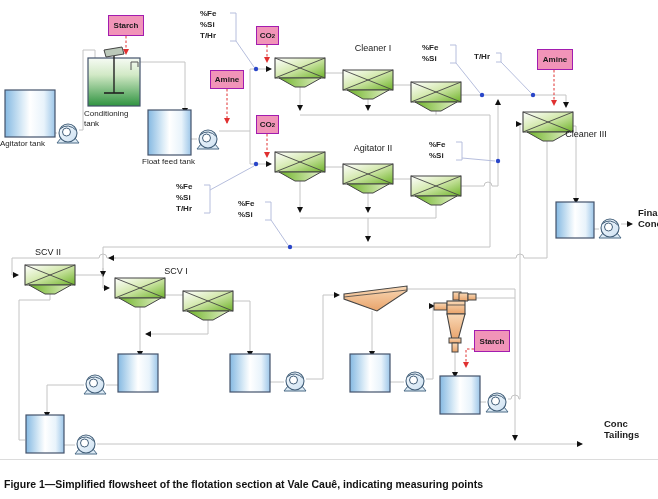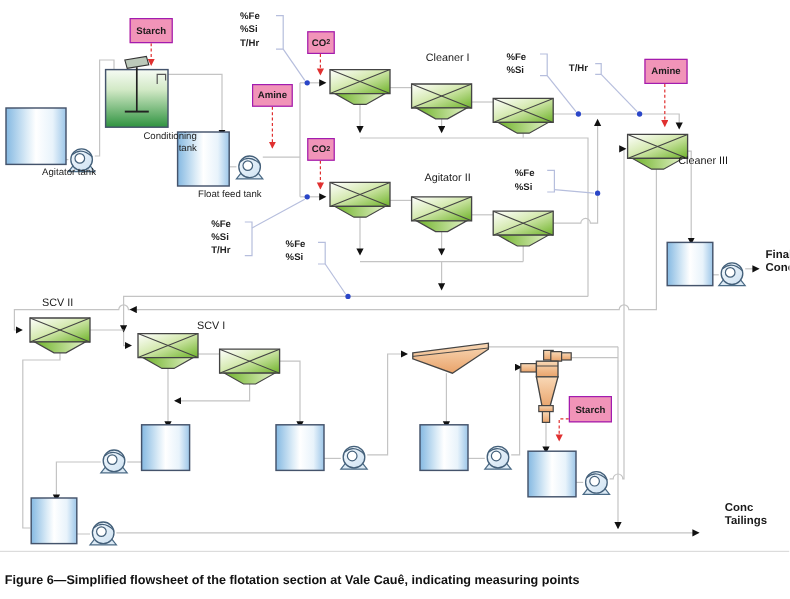--- a/index.html
+++ b/index.html
@@ -1,20 +1,20 @@
 <!DOCTYPE html>
 <html><head>
 <meta charset="utf-8">
 <style>
   html,body{margin:0;padding:0;background:#fff;}
   #fig{position:relative;width:658px;height:499px;background:#ffffff;overflow:hidden;
        font-family:"Liberation Sans", sans-serif;}
   .lbl{position:absolute;color:#1a1a1a;}
   .unit{font-weight:normal;font-size:9px;text-align:center;}
-  .tanklbl{font-size:8px;text-align:right;line-height:10px;color:#222;padding-left:20px;}
+  .tanklbl{font-size:8px;text-align:left;line-height:10px;color:#222;}
   .meas{font-weight:bold;font-size:8px;line-height:11px;color:#222;}
   .stream{font-weight:bold;font-size:9.5px;padding-left:36px;}
   .reagent{position:absolute;background:#f194b8;border:1px solid #a21caf;
            color:#1a1a1a;font-weight:bold;font-size:8px;display:flex;
            align-items:center;justify-content:center;box-sizing:border-box;}
   .reagent sub{font-size:6px;}
   .caption{position:absolute;left:4px;top:478px;width:650px;font-weight:bold;
            font-size:10.5px;color:#111;}
   .rule{position:absolute;left:0;top:459px;width:658px;height:1px;background:#dcdcdc;}
   svg{position:absolute;left:0;top:0;}
@@ -288,15 +288,15 @@
   <div>%Fe</div>
   <div>%Si</div>
   <div>T/Hr</div>
 </div>
 <div class="lbl meas" style="left:238px;top:198px;">
   <div>%Fe</div>
   <div>%Si</div>
 </div>
 
 <div class="rule"></div>
-<div class="caption">Figure 6—Simplified flowsheet of the flotation section at Vale Cauê, indicating measuring points</div>
+<div class="caption">Figure 1—Simplified flowsheet of the flotation section at Vale Cauê, indicating measuring points</div>
 
 </div>
 
 </body></html>

